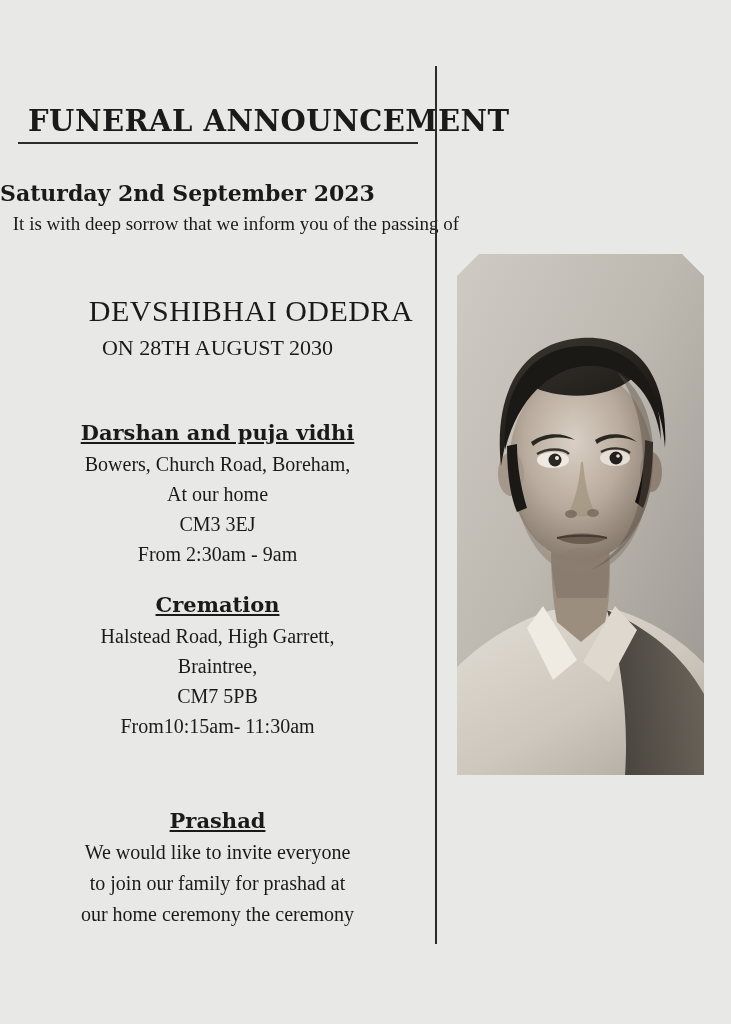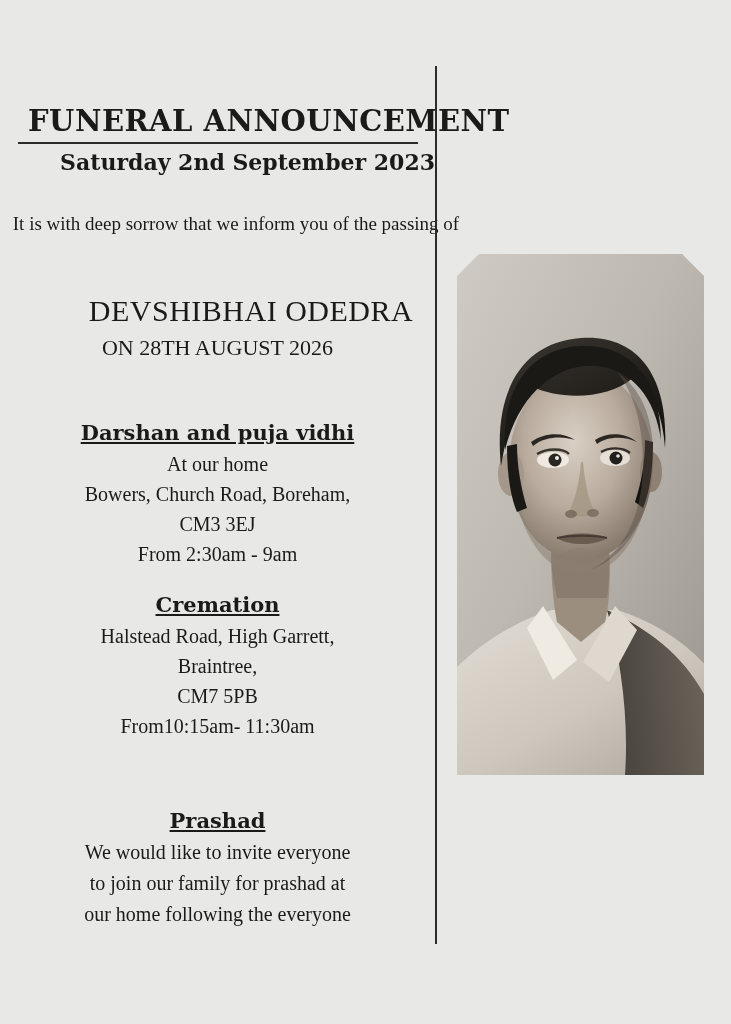--- a/index.html
+++ b/index.html
@@ -51,27 +51,27 @@
     padding: 0 0 4px 10px;
     position: absolute;
     top: 104px;
     left: 18px;
     width: 390px;
     border-bottom: 2px solid #2b2b2b;
     white-space: nowrap;
   }
   .date-line {
     position: absolute;
-    top: 149px;
+    top: 180px;
     left: 0;
     width: 435px;
     font-family: "DejaVu Serif", serif;
     font-weight: bold;
     font-size: 22px;
-    text-align: right;
+    text-align: left;
   }
   .intro {
     position: absolute;
     top: 210px;
     left: 0;
     width: 472px;
     font-size: 19px;
     line-height: 28px;
     text-align: center;
   }
@@ -137,43 +137,43 @@
   <div class="left-col">
 
     <h1 class="title">FUNERAL ANNOUNCEMENT</h1>
 
     <div class="date-line">Saturday 2nd September 2023</div>
 
     <div class="intro">It is with deep sorrow that we inform you of the passing of</div>
 
     <div class="deceased-name">DEVSHIBHAI ODEDRA</div>
 
-    <div class="deceased-date">ON 28TH AUGUST 2026</div>
+    <div class="deceased-date">ON 28TH AUGUST 2030</div>
 
     <div class="section" id="section-darshan">
       <div class="section-heading">Darshan and puja vidhi</div>
+      <div class="section-line">Bowers, Church Road, Boreham,</div>
       <div class="section-line">At our home</div>
-      <div class="section-line">Bowers, Church Road, Boreham,</div>
       <div class="section-line">CM3 3EJ</div>
       <div class="section-line">From 2:30am - 9am</div>
     </div>
 
     <div class="section" id="section-cremation">
       <div class="section-heading">Cremation</div>
       <div class="section-line">Halstead Road, High Garrett,</div>
       <div class="section-line">Braintree,</div>
       <div class="section-line">CM7 5PB</div>
       <div class="section-line">From10:15am- 11:30am</div>
     </div>
 
     <div class="section" id="section-prashad">
       <div class="section-heading">Prashad</div>
       <div class="section-line">We would like to invite everyone</div>
       <div class="section-line">to join our family for prashad at</div>
-      <div class="section-line">our home following the everyone</div>
+      <div class="section-line">our home ceremony the ceremony</div>
     </div>
 
   </div>
 
   <div class="divider"></div>
 
   <div class="portrait-wrap">
     <svg class="portrait" viewBox="0 0 247 525" preserveAspectRatio="none">
       <defs>
         <linearGradient id="bgGrad" x1="0" y1="0" x2="1" y2="1">

